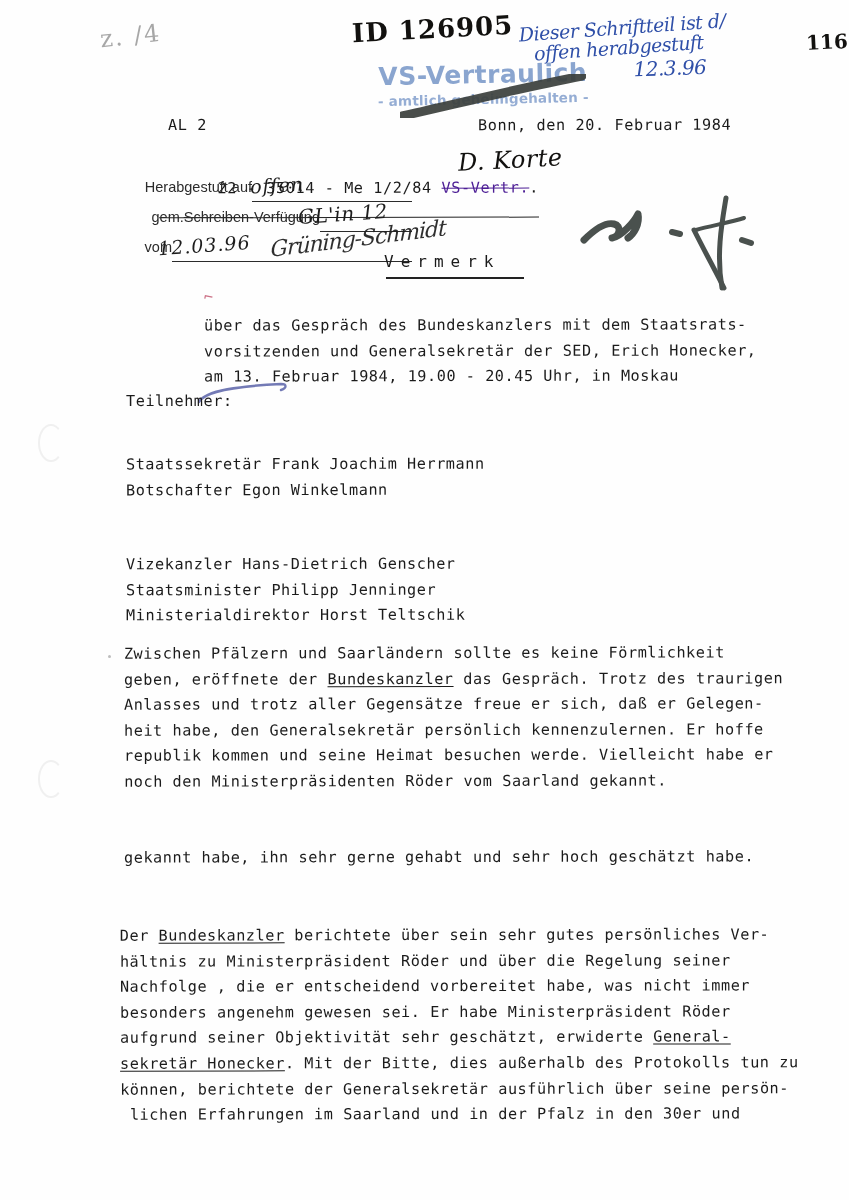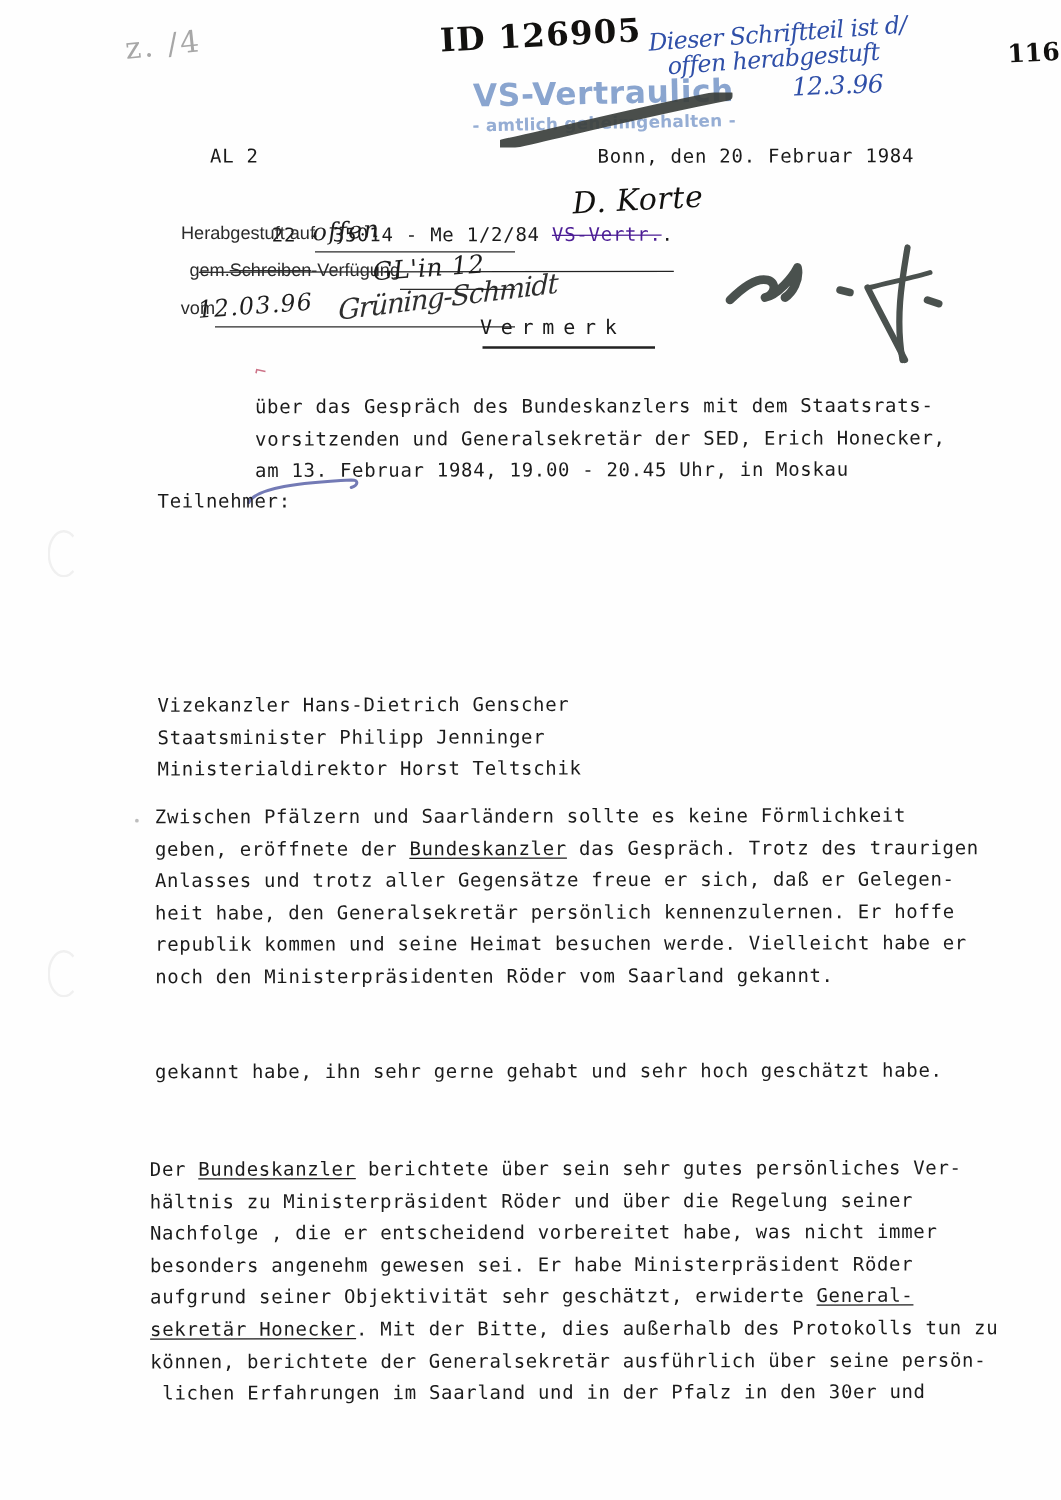--- a/index.html
+++ b/index.html
@@ -255,20 +255,24 @@
 
   <div class="block scan" id="subject">
     <p class="line">über das Gespräch des Bundeskanzlers mit dem Staatsrats-</p>
     <p class="line">vorsitzenden und Generalsekretär der SED, Erich Honecker,</p>
     <p class="line">am 13. Februar 1984, 19.00 - 20.45 Uhr, in Moskau</p>
   </div>
 
   <div class="block scan" id="teiln-head">
     <p class="line">Teilnehmer:</p>
   </div>
+  <div class="block scan" id="teiln-a">
+    <p class="line">Staatssekretär Frank Joachim Herrmann</p>
+    <p class="line">Botschafter Egon Winkelmann</p>
+  </div>
   <div class="block scan" id="teiln-b">
     <p class="line">Vizekanzler Hans-Dietrich Genscher</p>
     <p class="line">Staatsminister Philipp Jenninger</p>
     <p class="line">Ministerialdirektor Horst Teltschik</p>
   </div>
 
   <div class="block scan" id="para1">
       <p class="line"><span>Zwischen Pfälzern und Saarländern sollte es keine Förmlichkeit</span></p>
       <p class="line"><span>geben, eröffnete der </span><span class="tw-u">Bundeskanzler</span><span> das Gespräch. Trotz des traurigen</span></p>
       <p class="line"><span>Anlasses und trotz aller Gegensätze freue er sich, daß er Gelegen-</span></p>

